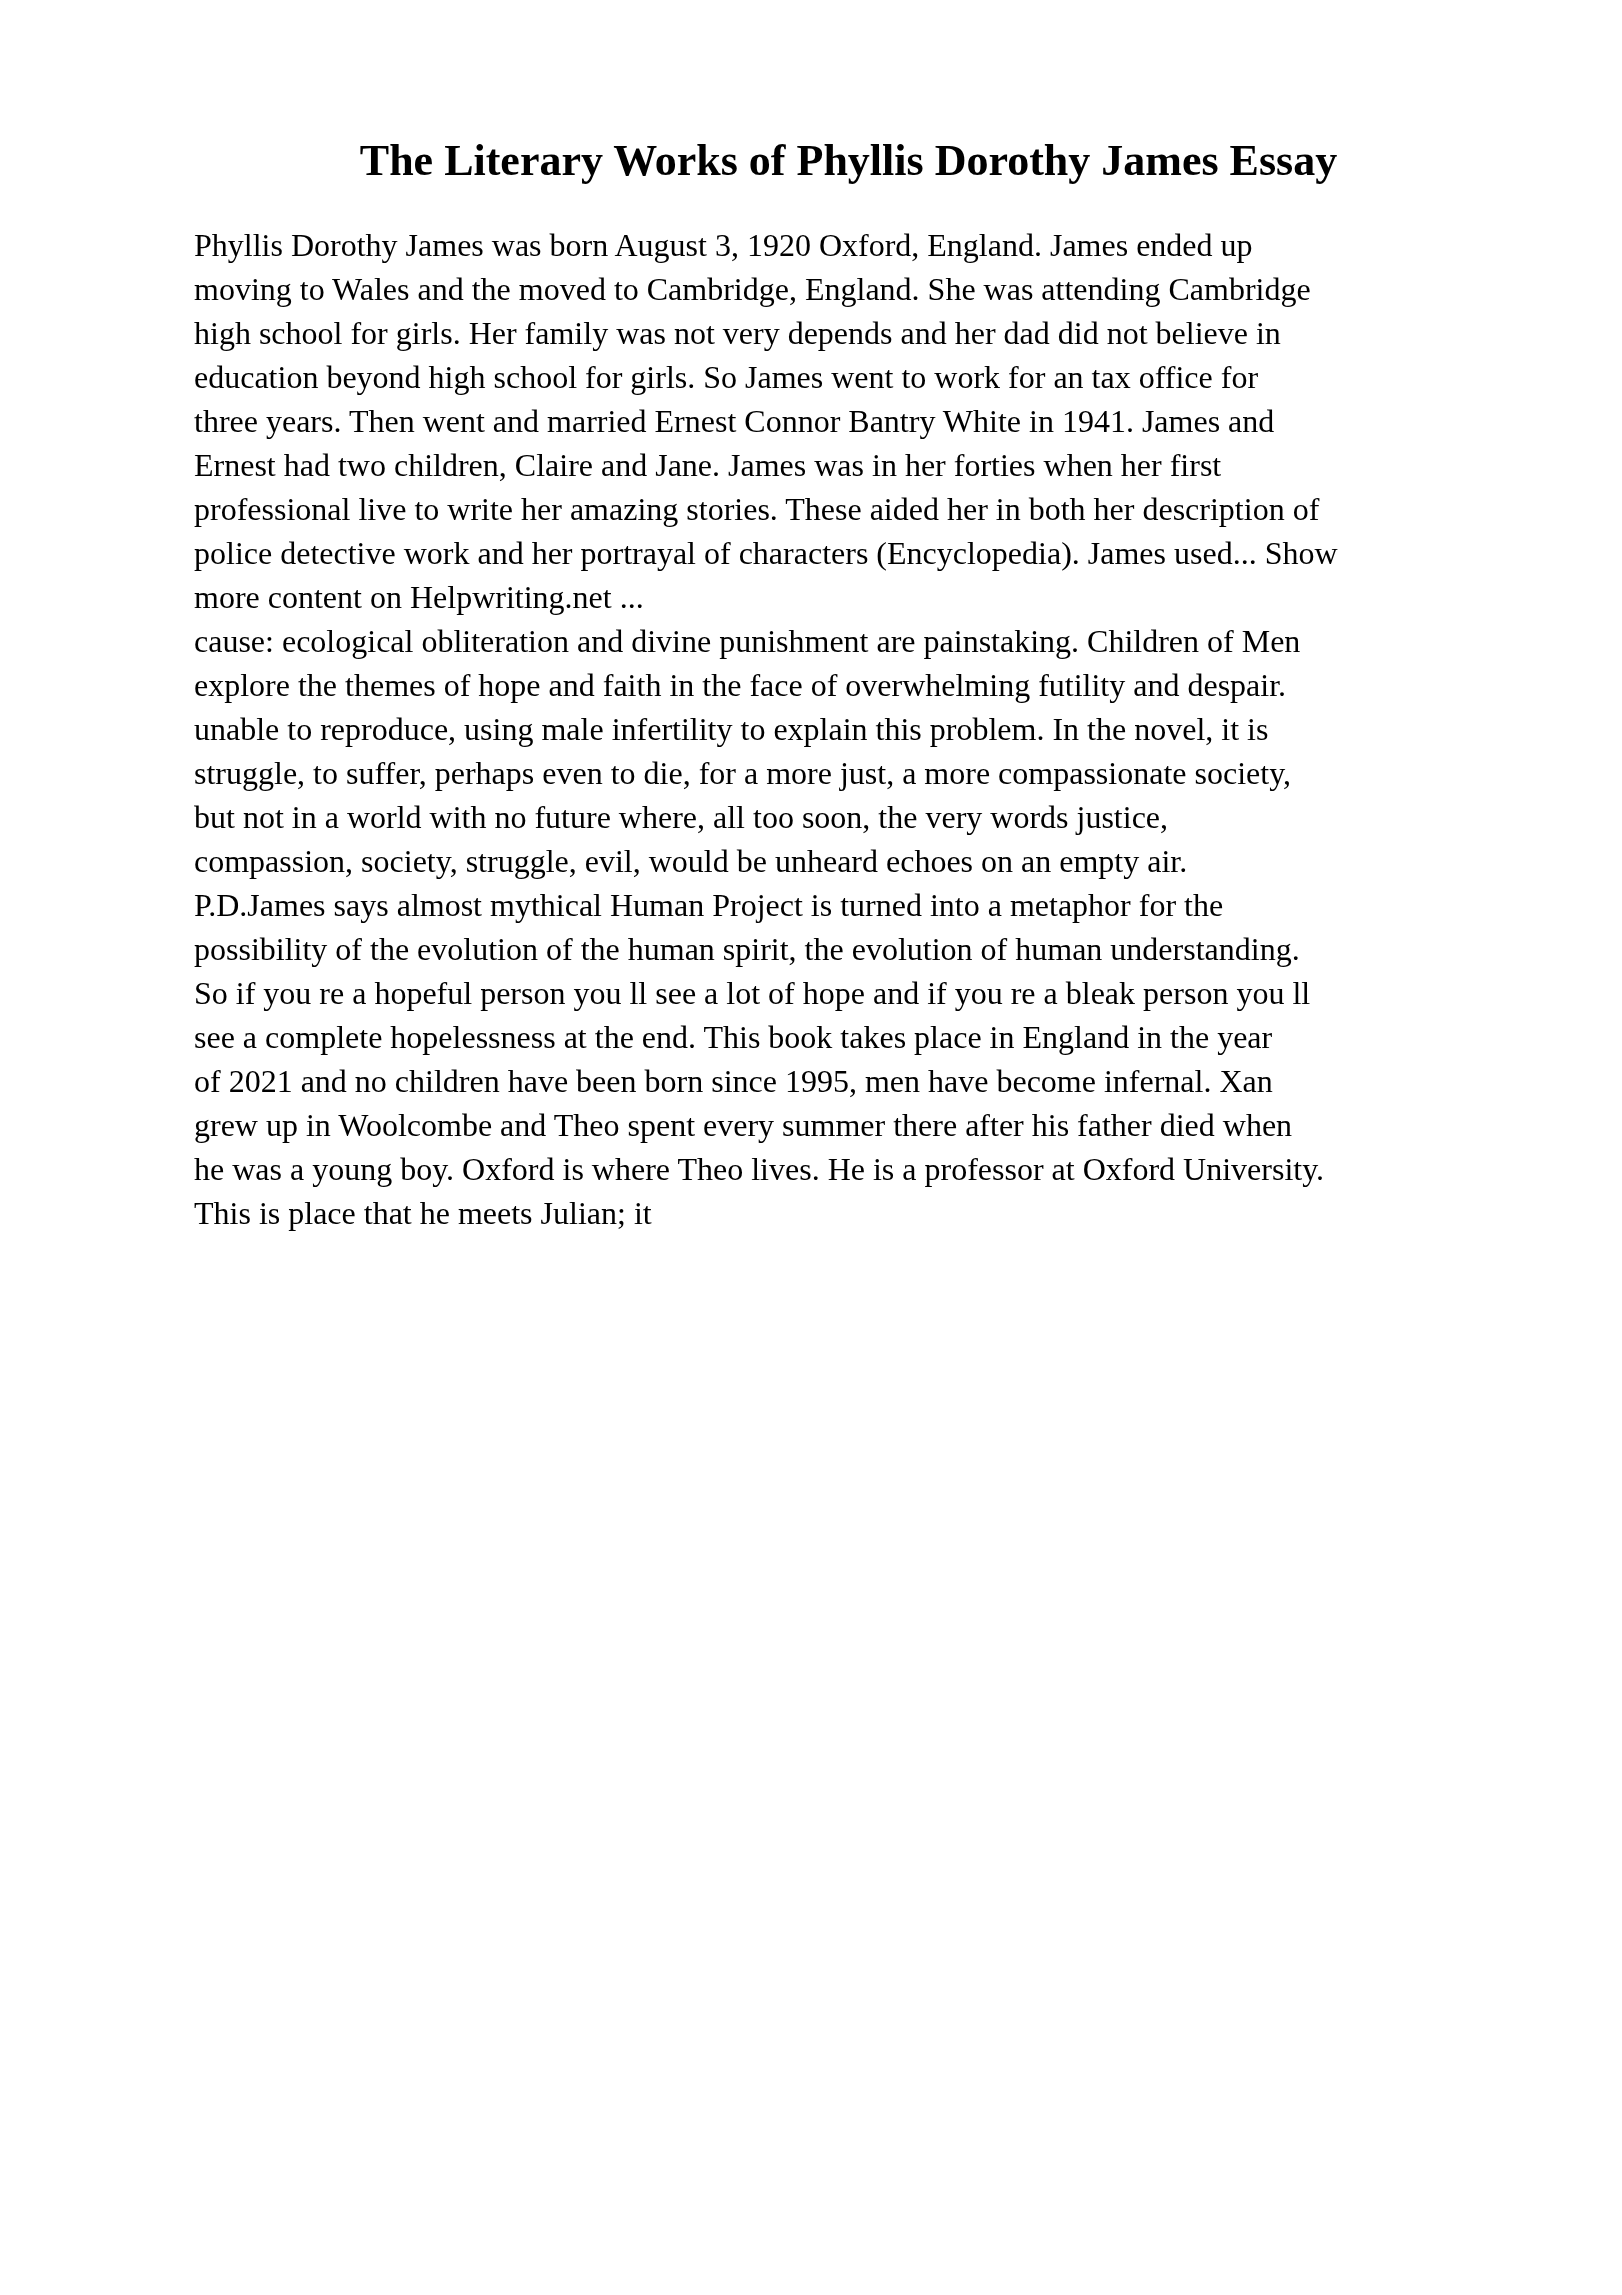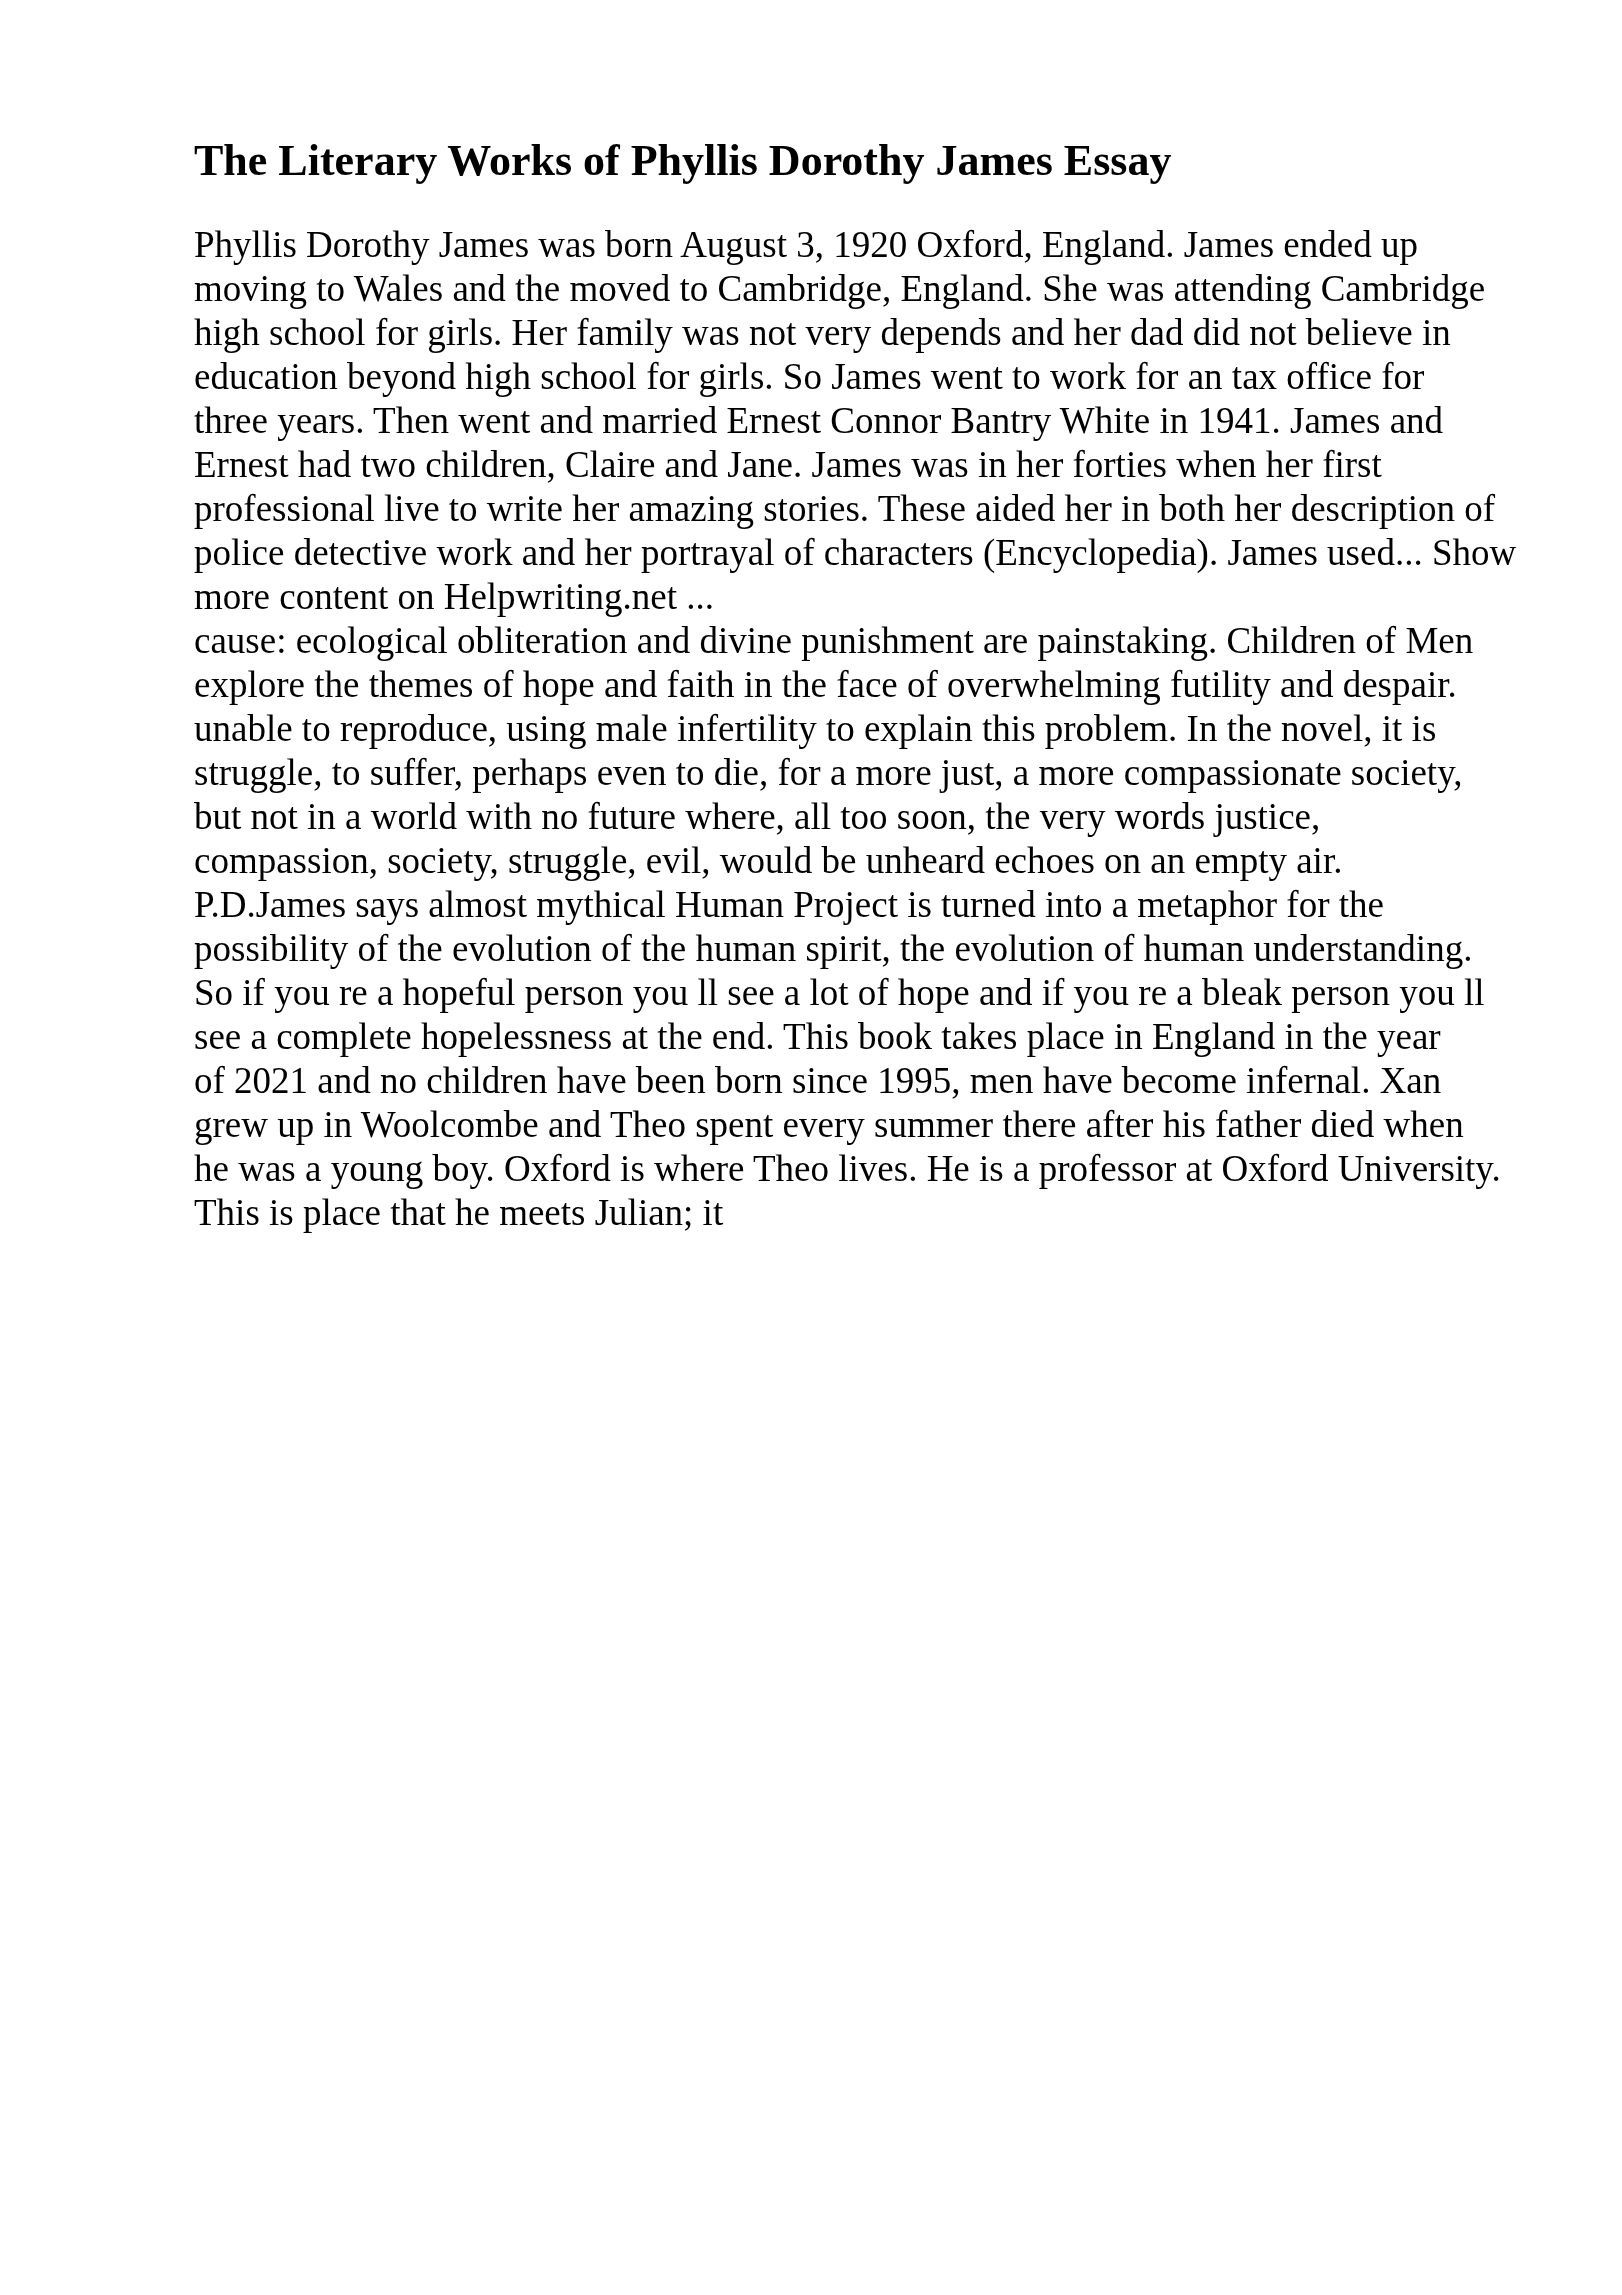--- a/index.html
+++ b/index.html
@@ -19,27 +19,27 @@
   }
 
   .content {
     padding: 136px 119px 0 194px;
   }
 
   .essay-title {
     font-size: 44px;
     font-weight: 700;
     line-height: 1.15;
-    text-align: left;
+    text-align: center;
     color: #000000;
     margin: 0 0 36px 0;
   }
 
   .essay-body {
-    font-size: 37px;
+    font-size: 32px;
     color: #000000;
   }
 
   .paragraph {
     margin: 0;
   }
 
   .text-line {
     display: block;
     line-height: 44px;

